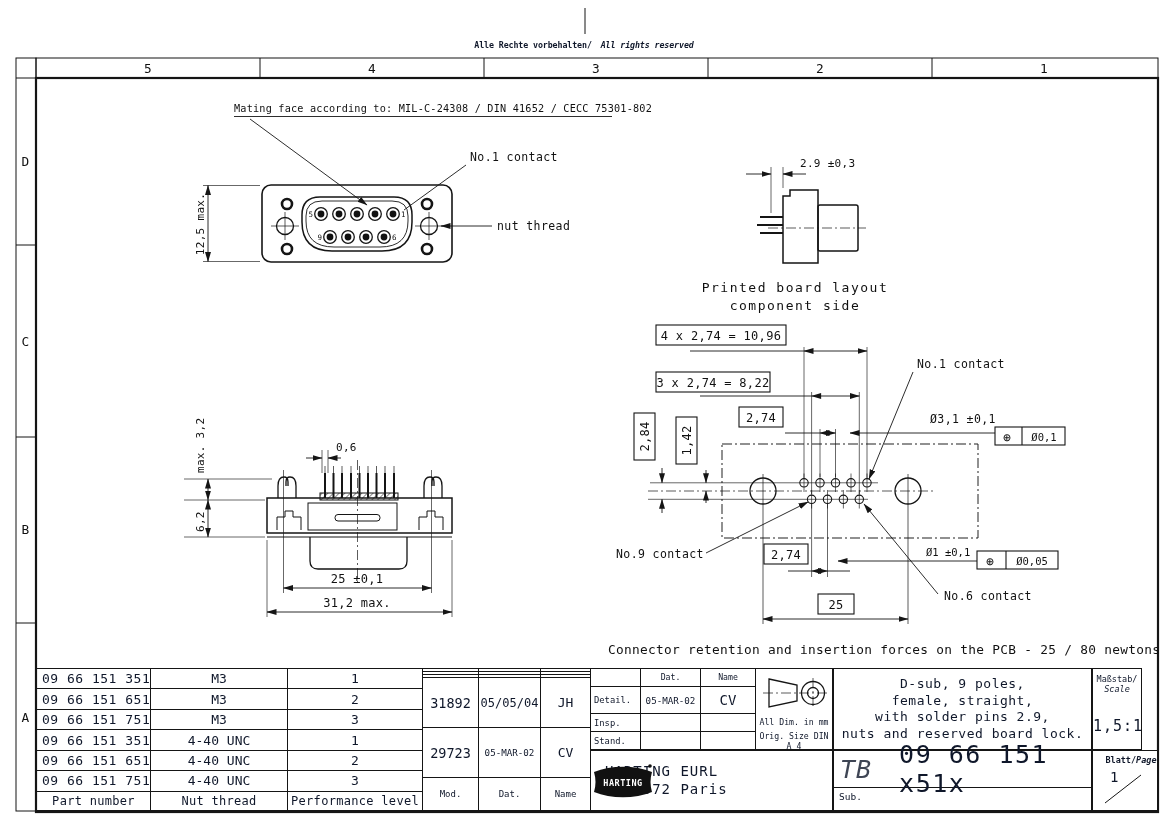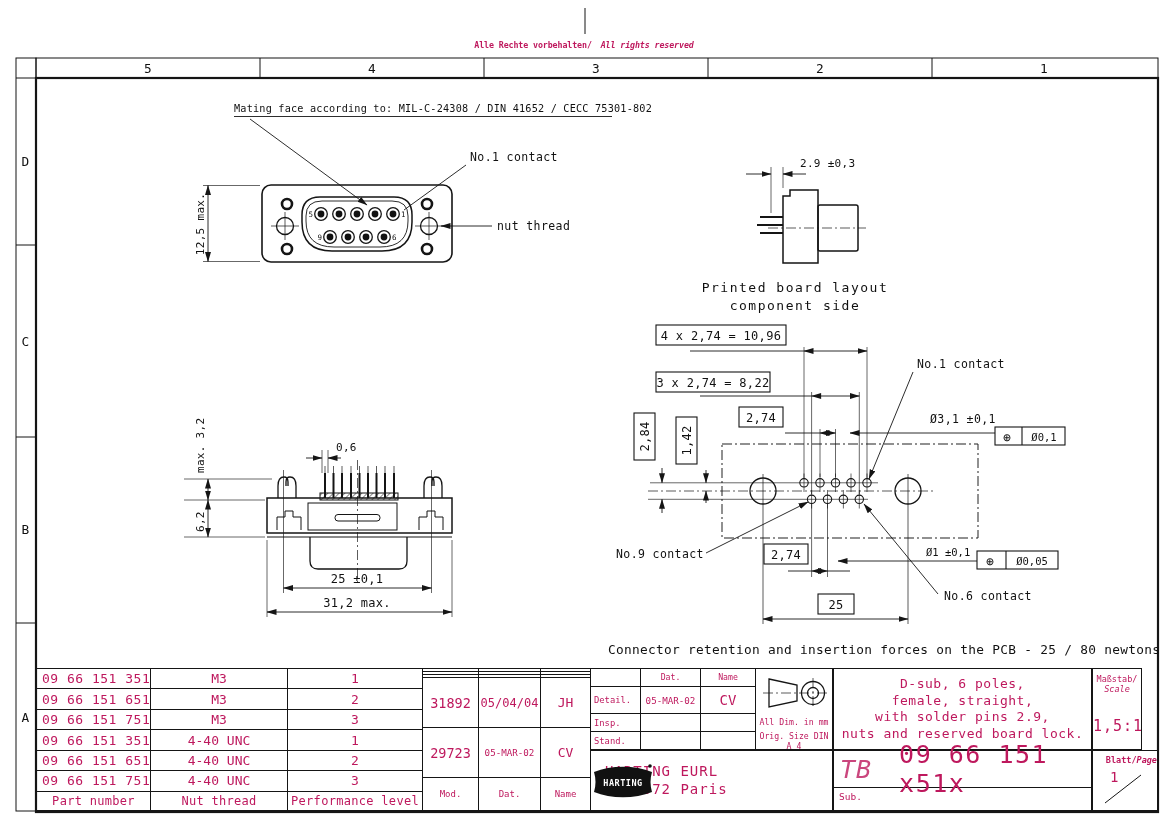--- a/index.html
+++ b/index.html
@@ -1,17 +1,17 @@
 <!DOCTYPE html>
 <html><head>
 <meta charset="utf-8">
 <style>
   html,body{margin:0;padding:0;background:#e8e8e8;}
   #sheet{position:relative;width:1168px;height:826px;background:#ffffff;
-         font-family:"DejaVu Sans Mono",monospace;color:#be185d;overflow:hidden;}
+         font-family:"DejaVu Sans Mono",monospace;color:#0f172a;overflow:hidden;}
   #sheet *{box-sizing:border-box;}
   svg{position:absolute;left:0;top:0;}
   svg text{font-family:"DejaVu Sans Mono",monospace;fill:#111;stroke:none;}
   .f75{font-size:7.5px;}
   .f10{font-size:10.2px;letter-spacing:.2px;} .f105{font-size:10.5px;}
   .f11{font-size:11px;letter-spacing:.3px;} .f115{font-size:11.5px;letter-spacing:.4px;}
   .f12{font-size:12px;letter-spacing:.3px;} .f128{font-size:12.8px;letter-spacing:.3px;}
   .f13{font-size:13px;letter-spacing:1.5px;}
   .s065{stroke:#151515;stroke-width:.65;fill:none;}
   .s07{stroke:#151515;stroke-width:.7;fill:none;}
@@ -60,21 +60,21 @@
   .co-l1{position:absolute;left:14px;top:12px;font-size:14px;letter-spacing:1px;}
   .co-l2{position:absolute;left:14px;top:30px;font-size:14px;letter-spacing:1px;}
   .logo{position:absolute;right:5px;top:10px;}
   
   .tb-row{position:absolute;left:0;right:0;top:0;height:37px;border-bottom:1.6px solid #151515;
           display:flex;align-items:center;padding-left:6px;}
   .tb-prefix{font-size:25px;opacity:.8;letter-spacing:1px;font-style:italic;}
   .tb-number{font-size:25px;letter-spacing:1.5px;margin-left:27px;}
   .tb-sub{position:absolute;left:5px;top:40px;font-size:9.5px;}
   
-  .pg-label{position:absolute;top:4px;left:12px;right:0;text-align:right;font-size:8.5px;font-weight:bold;}
+  .pg-label{position:absolute;top:4px;left:12px;right:0;text-align:center;font-size:8.5px;font-weight:bold;}
   .pg-label .en{font-style:italic;}
   .pg-value{position:absolute;left:17px;top:18px;font-size:14px;}
 </style>
 </head>
 <body>
 
 <div id="sheet">
 
   <div id="copyright">
     <span class="de">Alle Rechte vorbehalten/</span>
@@ -424,21 +424,21 @@
             <td></td>
             <td></td>
           </tr>
       <tr>
             <td></td>
             <td></td>
             <td></td>
           </tr>
       <tr>
         <td class="mod">31892</td>
-        <td class="d1">05/04/04</td>
+        <td class="d1">05/05/04</td>
         <td class="nm">JH</td>
       </tr>
       <tr>
         <td class="mod">29723</td>
         <td class="d3">05-MAR-02</td>
         <td class="nm">CV</td>
       </tr>
       <tr class="ft">
         <td>Mod.</td>
         <td>Dat.</td>
@@ -486,21 +486,21 @@
       <line x1="6" y1="22" x2="71" y2="22" class="cl"></line>
       <circle cx="56" cy="22" r="11.5" class="s13"></circle>
       <circle cx="56" cy="22" r="5.5" class="s13"></circle>
       <line x1="56" y1="7" x2="56" y2="37" class="cl"></line>
     </svg>
     <div class="proj-note" style="top:48px;">All Dim. in mm</div>
     <div class="proj-note" style="top:62px;">Orig. Size DIN A 4</div>
   </div>
 
   <div class="cell desc" style="left:833px;top:668px;width:259px;height:82px;">
-    <div>D-sub, 6 poles,</div>
+    <div>D-sub, 9 poles,</div>
     <div>female, straight,</div>
     <div>with solder pins 2.9,</div>
     <div>nuts and reserved board lock.</div>
   </div>
 
   <div class="cell" style="left:1092px;top:668px;width:50px;height:82px;">
     <div class="sc-label">
       <div>Maßstab/</div>
       <div class="en">Scale</div>
     </div>

